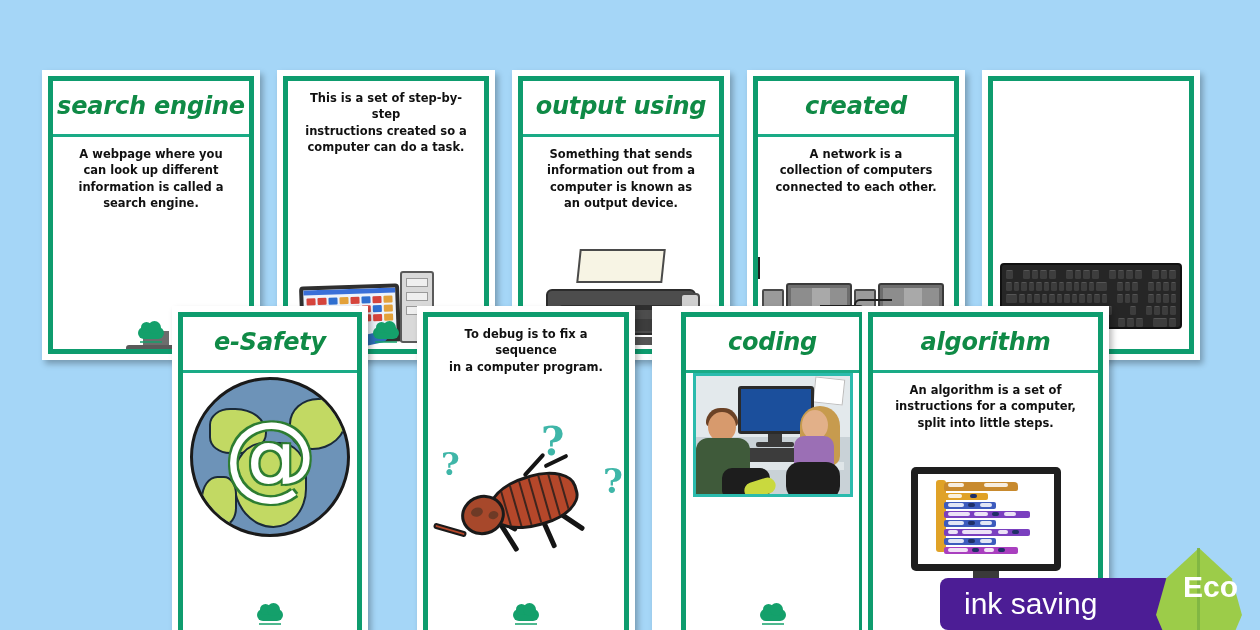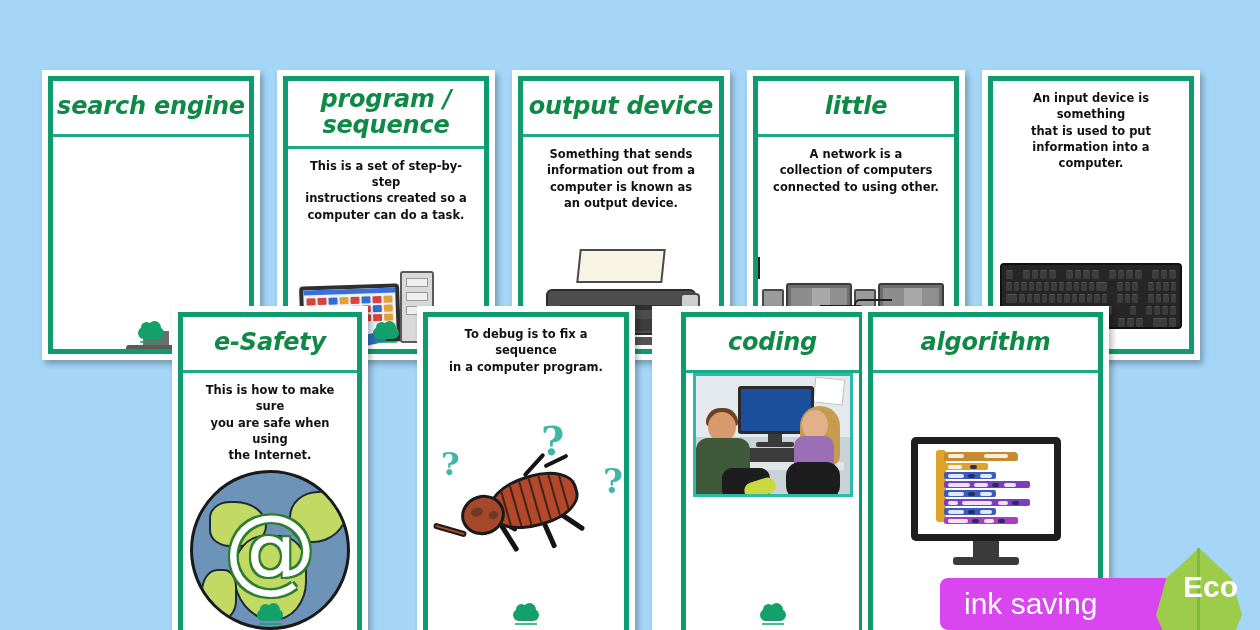--- a/index.html
+++ b/index.html
@@ -207,21 +207,21 @@
   .blk.look2 { background:#7a3fbf; width:86px; }
   .blk.snd { background:#a93fbf; width:74px; }
   .blk .pill { position:absolute; top:1.5px; height:4px; background:#fff; border-radius:2px; opacity:.85; }
   .blk .dot { position:absolute; top:1.5px; height:4px; width:7px; background:#1f2f66; border-radius:2px; }
   .al-wrap-left { position:absolute; left:18px; top:6px; width:10px; bottom:12px; background:#e0a227; border-radius:3px; }
 
   
   .eco-wrap { position:absolute; right:0px; bottom:22px; width:320px; height:110px; }
   .eco-bar {
     position:absolute; left:0; bottom:22px; width:288px; height:52px;
-    background:#d946ef; border-radius:8px 0 0 8px;
+    background:#4c1d95; border-radius:8px 0 0 8px;
     display:flex; align-items:center;
   }
   .eco-text { color:#fff; font-size:30px; font-family:"Liberation Sans", sans-serif; padding-left:24px; letter-spacing:0px;}
   .eco-leaf {
     position:absolute; right:18px; bottom:-4px; width:86px; height:108px;
     background:#9ccc49; border-radius:50% 50% 50% 50% / 62% 62% 38% 38%;
     clip-path: polygon(50% 0%, 88% 28%, 100% 62%, 84% 92%, 50% 100%, 16% 92%, 0% 62%, 12% 28%);
   }
   .eco-vein { position:absolute; right:60px; bottom:0px; width:3px; height:104px; background:#7cb342; opacity:.85; }
   .eco-eco { position:absolute; right:22px; bottom:48px; color:#fff; font-size:30px; font-weight:bold; font-family:"Liberation Sans", sans-serif; }
@@ -229,42 +229,42 @@
 </head>
 <body>
 
 <div id="stage">
 
   <div class="card" style="left:42px; top:26px; width:218px; height:290px;">
     <div class="card-inner">
       <div class="title-box">
         <div class="title">search engine</div>
       </div>
+      <div class="desc">A webpage where you
+can look up different
+information is called a
+search engine.</div>
       <div class="art">
         <div class="art-holder">
           <div class="se-wrap">
             <div class="se-neck"></div>
               <div class="se-base"></div>
             <div class="se-pop"></div>
           </div>
         </div>
         <div class="twinkl-mark">
           <div class="tw-cloud"></div>
             <div class="tw-sub"></div>
         </div>
       </div>
     </div>
   </div>
 
   <div class="card" style="left:277px; top:26px; width:218px; height:290px;">
     <div class="card-inner">
-      <div class="title-box">
-        <div class="title">program /
-sequence</div>
-      </div>
       <div class="desc">This is a set of step-by-step
 instructions created so a
 computer can do a task.</div>
       <div class="art">
         <div class="art-holder">
           <div class="ps-wrap">
             <div class="ps-mon">
                 <div class="ps-scr">
               <div class="ps-bar"></div>
               <div class="ps-grid">
@@ -312,21 +312,21 @@
           <div class="tw-cloud"></div>
             <div class="tw-sub"></div>
         </div>
       </div>
     </div>
   </div>
 
   <div class="card" style="left:512px; top:26px; width:218px; height:290px;">
     <div class="card-inner">
       <div class="title-box">
-        <div class="title">output device</div>
+        <div class="title">output using</div>
       </div>
       <div class="desc">Something that sends
 information out from a
 computer is known as
 an output device.</div>
       <div class="art">
         <div class="art-holder">
           <div class="pr-wrap">
             <div class="pr-paper"></div>
             <div class="pr-body">
@@ -341,25 +341,25 @@
           <div class="tw-cloud"></div>
             <div class="tw-sub"></div>
         </div>
       </div>
     </div>
   </div>
 
   <div class="card" style="left:747px; top:26px; width:218px; height:290px;">
     <div class="card-inner">
       <div class="title-box">
-        <div class="title">little</div>
+        <div class="title">created</div>
       </div>
       <div class="desc">A network is a
 collection of computers
-connected to using other.</div>
+connected to each other.</div>
       <div class="art">
         <div class="art-holder">
           <div class="nw-wrap">
             <div class="nw-pc left">
               <div class="nw-tower"></div>
               <div class="nw-mon">
                   <div class="nw-scr"></div>
                 </div>
               <div class="nw-kb"></div>
                 <div class="nw-mouse"></div>
@@ -382,23 +382,20 @@
         <div class="twinkl-mark">
           <div class="tw-cloud"></div>
             <div class="tw-sub"></div>
         </div>
       </div>
     </div>
   </div>
 
   <div class="card" style="left:982px; top:26px; width:218px; height:290px;">
     <div class="card-inner">
-      <div class="desc">An input device is something
-that is used to put
-information into a computer.</div>
       <div class="art">
         <div class="art-holder">
           <div class="kb-wrap">
             <div class="kb-row">
               <i class="kb-k"></i>
                 <span class="kb-gap"></span>
               <i class="kb-k"></i>
                 <i class="kb-k"></i>
                 <i class="kb-k"></i>
                 <i class="kb-k"></i>
@@ -510,23 +507,20 @@
         </div>
       </div>
     </div>
   </div>
 
   <div class="card" style="left:172px; top:262px; width:196px; height:336px;">
     <div class="card-inner">
       <div class="title-box">
         <div class="title">e-Safety</div>
       </div>
-      <div class="desc">This is how to make sure
-you are safe when using
-the Internet.</div>
       <div class="art">
         <div class="art-holder" style="align-items:flex-start; padding-top:4px;">
           <div class="globe">
             <div class="g-land g1"></div>
               <div class="g-land g2"></div>
             <div class="g-land g3"></div>
               <div class="g-land g4"></div>
             <div class="at">@</div>
           </div>
         </div>
@@ -612,20 +606,23 @@
         </div>
       </div>
     </div>
   </div>
 
   <div class="card" style="left:862px; top:262px; width:247px; height:336px;">
     <div class="card-inner">
       <div class="title-box">
         <div class="title">algorithm</div>
       </div>
+      <div class="desc">An algorithm is a set of
+instructions for a computer,
+split into little steps.</div>
       <div class="art">
         <div class="art-holder" style="align-items:flex-start; flex-direction:column;">
           <div style="width:100%; display:flex; flex-direction:column; align-items:center;">
             <div class="al-mon">
               <div class="al-scr">
                 <div class="al-wrap-left"></div>
                 <div class="blocks">
                   <div class="blk hat">
                       <span class="pill" style="left:4px; width:16px;"></span>
                       <span class="pill" style="left:40px; width:24px;"></span>

